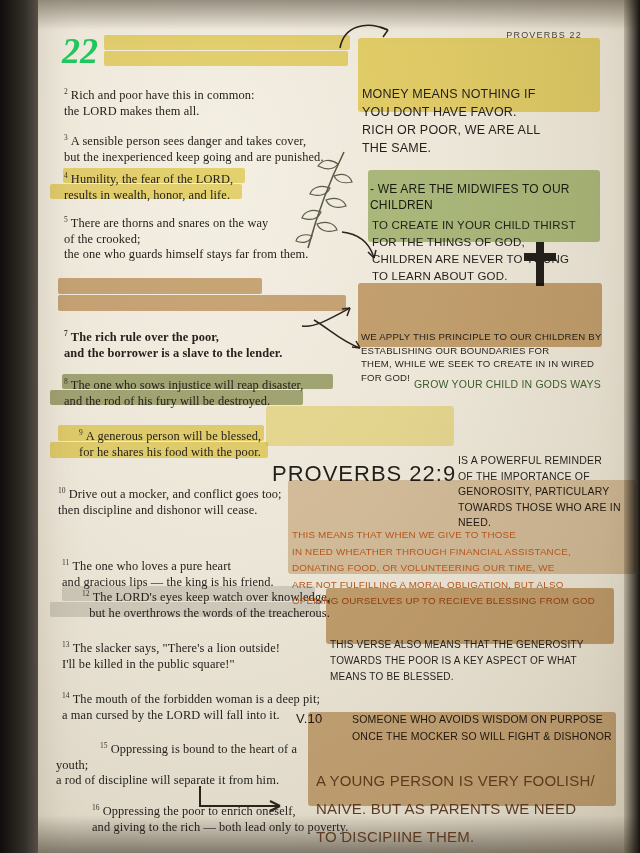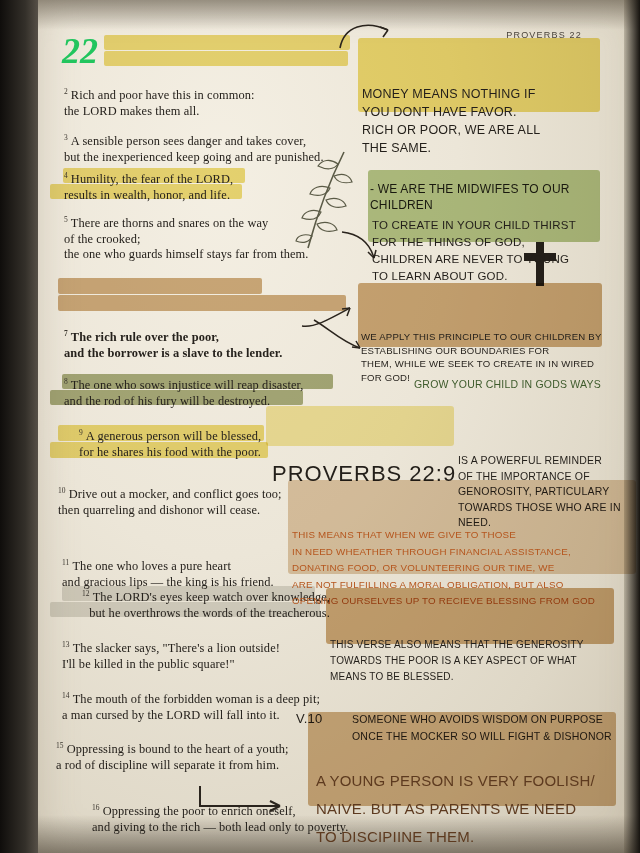--- a/index.html
+++ b/index.html
@@ -198,21 +198,21 @@
 and the rod of his fury will be destroyed.</span>
   </div>
 
   <div class="verse" style="left:62px; top:425px; width:230px;margin-left:17px;">
     <span class="vnum" style="white-space: pre-line;">9</span><span style="white-space: pre-line;">A generous person will be blessed,
 for he shares his food with the poor.</span>
   </div>
 
   <div class="verse" style="left:58px; top:483px; width:258px;">
     <span class="vnum" style="white-space: pre-line;">10</span><span style="white-space: pre-line;">Drive out a mocker, and conflict goes too;
-then quarreling and dishonor will cease.</span>
+then discipline and dishonor will cease.</span>
   </div>
 
   <div class="verse" style="left:62px; top:535px; width:260px;margin-top:20px;">
     <span class="vnum" style="white-space: pre-line;">11</span><span style="white-space: pre-line;">The one who loves a pure heart
 and gracious lips — the king is his friend.</span>
   </div>
 
   <div class="verse" style="left:62px; top:586px; width:268px;text-align:right;">
     <span class="vnum" style="white-space: pre-line;">12</span><span style="white-space: pre-line;">The LORD's eyes keep watch over knowledge,
 but he overthrows the words of the treacherous.</span>
@@ -222,21 +222,21 @@
     <span class="vnum" style="white-space: pre-line;">13</span><span style="white-space: pre-line;">The slacker says, "There's a lion outside!
 I'll be killed in the public square!"</span>
   </div>
 
   <div class="verse" style="left:62px; top:688px; width:272px;">
     <span class="vnum" style="white-space: pre-line;">14</span><span style="white-space: pre-line;">The mouth of the forbidden woman is a deep pit;
 a man cursed by the LORD will fall into it.</span>
   </div>
 
   <div class="verse" style="left:56px; top:738px; width:270px;">
-    <span class="vnum" style="white-space: pre-line;">15</span><span style="white-space: pre-line;">Oppressing is bound to the heart of a youth;
+    <span class="vnum" style="white-space: pre-line; margin-left: 44px;">15</span><span style="white-space: pre-line;">Oppressing is bound to the heart of a youth;
 a rod of discipline will separate it from him.</span>
   </div>
 
   <div class="verse" style="left:52px; top:800px; width:285px;margin-left:40px;">
     <span class="vnum" style="white-space: pre-line;">16</span><span style="white-space: pre-line;">Oppressing the poor to enrich oneself,
 and giving to the rich — both lead only to poverty.</span>
   </div>
 
   <svg class="sprig" style="left:292px; top:148px;" width="70" height="110" viewBox="0 0 70 110">
     <path d="M52 4 C40 28, 28 56, 16 100" stroke="#5a5a46" stroke-width="1.6" fill="none"></path>

